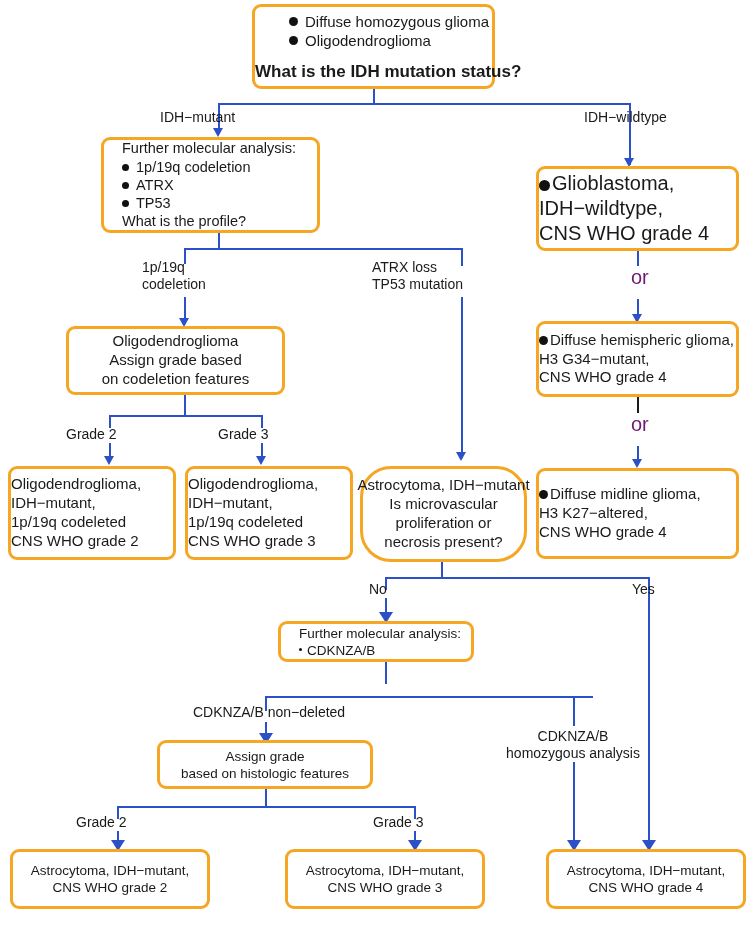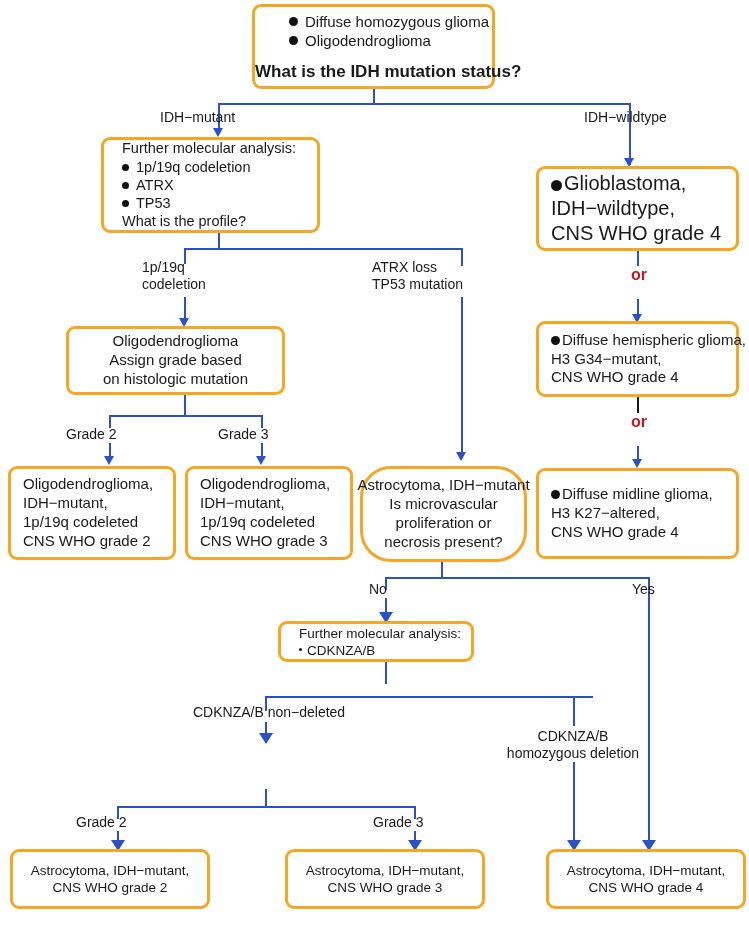--- a/index.html
+++ b/index.html
@@ -30,21 +30,21 @@
     justify-content: center;
     z-index: 5;
   }
   .box .line {
     display: block;
     white-space: pre;
     line-height: 1.26;
   }
   .lbl-center { text-align: center; }
 
-  .pad-l { padding-left: 12px; padding-right: 8px; }
+  .pad-l { padding-left: 0; padding-right: 8px; }
   .pad-l2 { padding-left: 18px; padding-right: 8px; }
 
   
   .t-hist-title { font-size: 21px; font-weight: bold; }
   .t-hist-bul   { font-size: 15px; font-weight: normal; }
   .t-hist-q     { font-size: 17px; font-weight: bold; }
   .t-mol        { font-size: 14.5px; }
   .t-gbm        { font-size: 20px; }
   .t-std        { font-size: 15px; }
   .t-std2       { font-size: 15px; }
@@ -106,26 +106,25 @@
     position: absolute;
     font-size: 14px;
     color: #1a1a1a;
     white-space: pre;
     z-index: 4;
     line-height: 1.2;
   }
   .edge-label.ctr { text-align: center; }
   .or-label {
     position: absolute;
-    font-size: 16px;
-    color: #b91c1c;
+    font-size: 20px;
+    color: #701a75;
     z-index: 4;
     background: #fff;
     padding: 0 4px;
-    font-weight: bold;
   }
 </style>
 </head>
 <body>
 
 <div id="canvas">
 
   <div class="vline" style="left:373px; top:88px; height:16px;"></div>
   <div class="hline" style="left:218px; top:103px; width:412px;"></div>
   <div class="vline" style="left:218px; top:103px; height:15px;"></div>
@@ -198,21 +197,21 @@
   <div class="or-label" style="left:627px; top:413px;">or</div>
 
   <div class="edge-label" style="left:66px; top:426px;">Grade 2</div>
   <div class="edge-label" style="left:218px; top:426px;">Grade 3</div>
 
   <div class="edge-label" style="left:369px; top:581px;">No</div>
   <div class="edge-label" style="left:632px; top:581px;">Yes</div>
 
   <div class="edge-label" style="left:193px; top:704px;">CDKNZA/B non−deleted</div>
   <div class="edge-label ctr" style="left:483px; top:728px; width:180px;">CDKNZA/B</div>
-  <div class="edge-label ctr" style="left:483px; top:745px; width:180px;">homozygous deletion</div>
+  <div class="edge-label ctr" style="left:483px; top:745px; width:180px;">homozygous analysis</div>
 
   <div class="edge-label" style="left:76px; top:814px;">Grade 2</div>
   <div class="edge-label" style="left:373px; top:814px;">Grade 3</div>
 
   <div class="box" style="left:252px; top:4px; width:243px; height:85px;">
     <div class="bullet-row" style="padding-left:34px; margin-top:2px;">
       <span class="bullet-dot"></span>
       <span class="line t-hist-bul">Diffuse homozygous glioma</span>
     </div>
     <div class="bullet-row" style="padding-left:34px;">
@@ -253,21 +252,21 @@
 
   <div class="box pad-l" style="left:536px; top:468px; width:203px; height:91px;">
     <span class="line t-std"><span class="inline-dot tiny"></span><span>Diffuse midline glioma,</span></span>
     <span class="line t-std">H3 K27−altered,</span>
     <span class="line t-std">CNS WHO grade 4</span>
   </div>
 
   <div class="box" style="left:66px; top:326px; width:219px; height:69px; align-items:center;">
     <span class="line t-std lbl-center">Oligodendroglioma</span>
     <span class="line t-std lbl-center">Assign grade based</span>
-    <span class="line t-std lbl-center">on histologic mutation</span>
+    <span class="line t-std lbl-center">on codeletion features</span>
   </div>
 
   <div class="box pad-l" style="left:8px; top:466px; width:168px; height:94px;">
     <span class="line t-std2">Oligodendroglioma,</span>
     <span class="line t-std2">IDH−mutant,</span>
     <span class="line t-std2">1p/19q codeleted</span>
     <span class="line t-std2">CNS WHO grade 2</span>
   </div>
 
   <div class="box pad-l" style="left:185px; top:466px; width:168px; height:94px;">
@@ -282,20 +281,24 @@
     <span class="line t-std2 lbl-center">Is microvascular</span>
     <span class="line t-std2 lbl-center">proliferation or</span>
     <span class="line t-std2 lbl-center">necrosis present?</span>
   </div>
 
   <div class="box pad-l2" style="left:278px; top:621px; width:196px; height:41px;">
     <span class="line t-small">Further molecular analysis:</span>
     <span class="line t-small"><span class="mid-dot"></span><span>CDKNZA/B</span></span>
   </div>
 
+  <div class="box" style="left:157px; top:740px; width:216px; height:49px; align-items:center;">
+    <span class="line t-small lbl-center">Assign grade</span>
+    <span class="line t-small lbl-center">based on histologic features</span>
+  </div>
 
   <div class="box" style="left:10px; top:849px; width:200px; height:60px; align-items:center;">
     <span class="line t-small lbl-center">Astrocytoma, IDH−mutant,</span>
     <span class="line t-small lbl-center">CNS WHO grade 2</span>
   </div>
 
   <div class="box" style="left:285px; top:849px; width:200px; height:60px; align-items:center;">
     <span class="line t-small lbl-center">Astrocytoma, IDH−mutant,</span>
     <span class="line t-small lbl-center">CNS WHO grade 3</span>
   </div>

